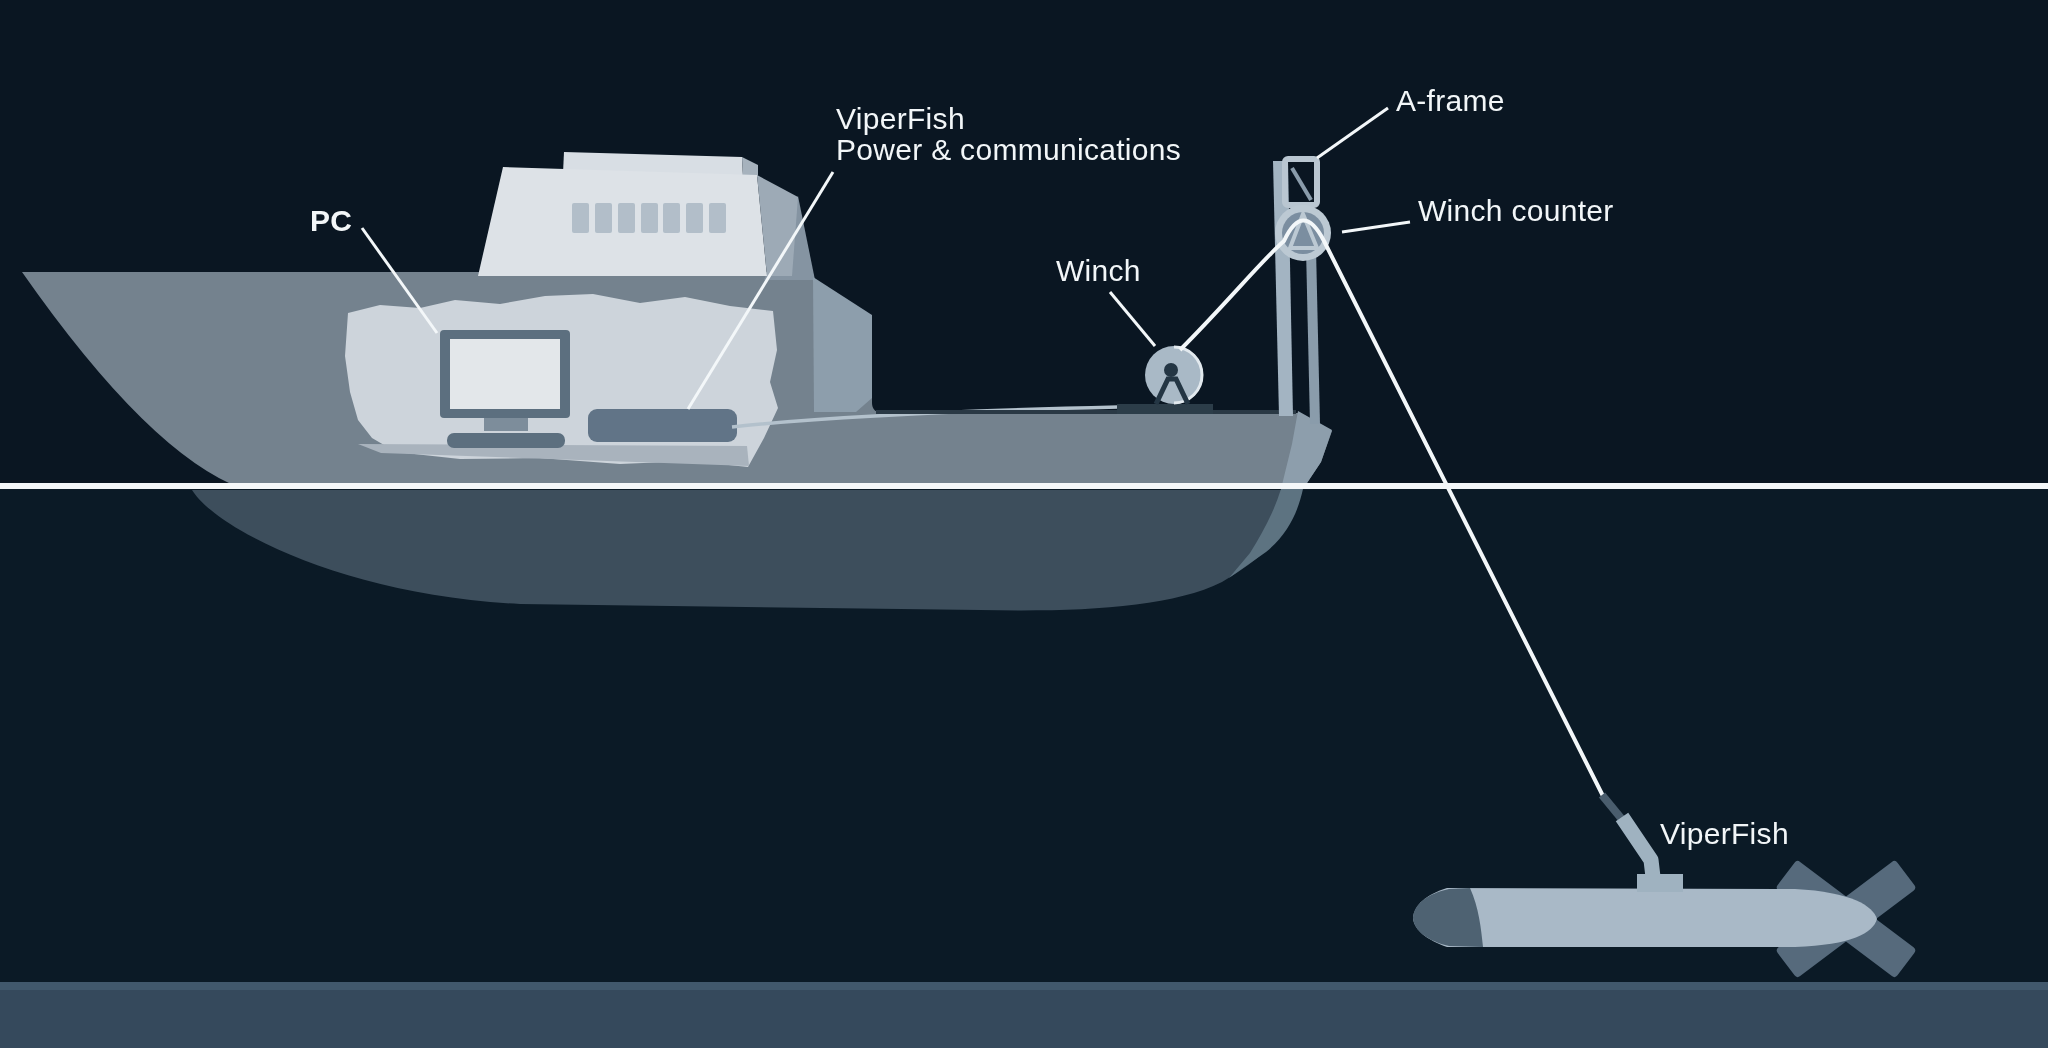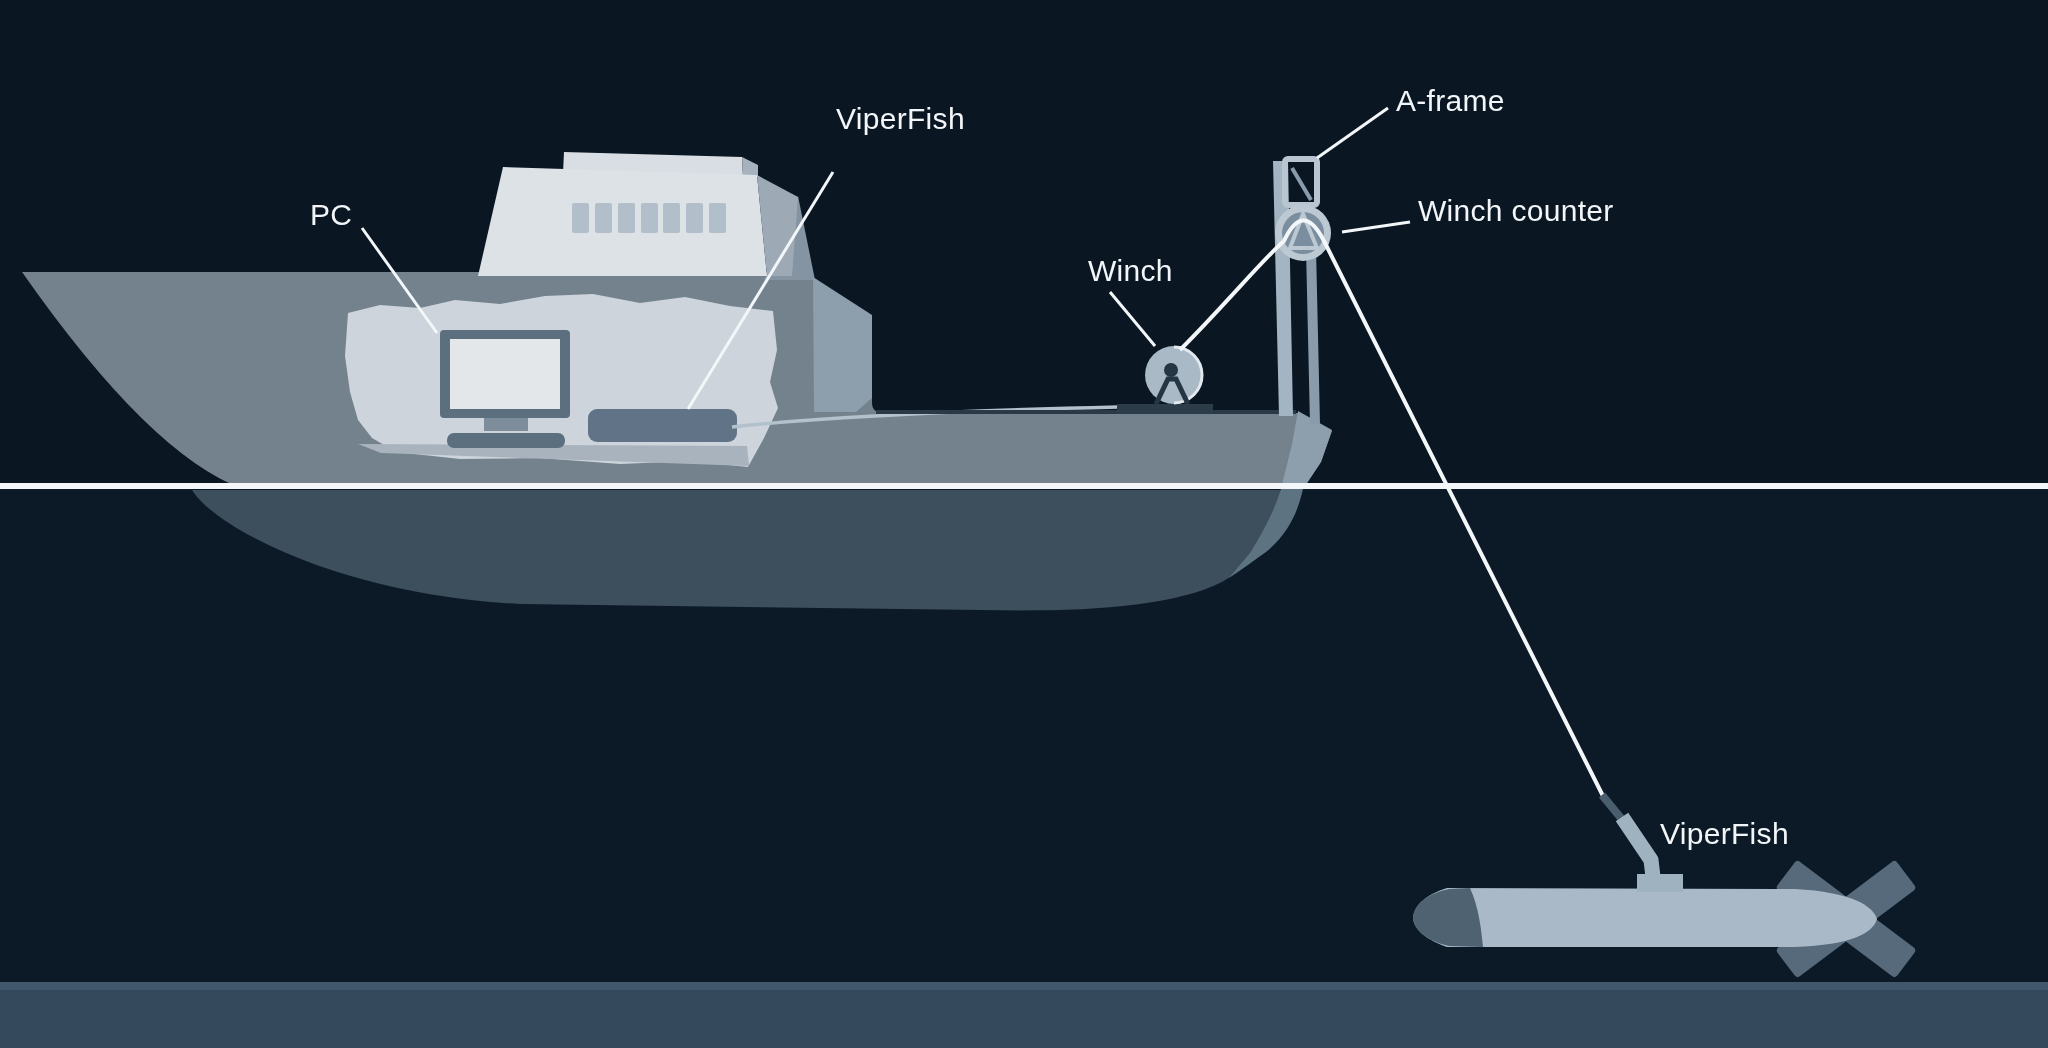--- a/index.html
+++ b/index.html
@@ -118,27 +118,28 @@
     <rect x="1637" y="874" width="46" height="18" fill="#9fb2c0"></rect>
     <path d="M 1622,817 L 1651,860 L 1653,877" fill="none" stroke="#9fb2c0" stroke-width="15" stroke-linejoin="round"></path>
 
     <line x1="362" y1="228" x2="437" y2="333" stroke="#f3f7f9" stroke-width="3"></line>
     <line x1="833" y1="172" x2="688" y2="409" stroke="#f3f7f9" stroke-width="3"></line>
     <line x1="1110" y1="292" x2="1155" y2="346" stroke="#f3f7f9" stroke-width="3"></line>
     <line x1="1388" y1="108" x2="1317" y2="158" stroke="#f3f7f9" stroke-width="3"></line>
     <line x1="1410" y1="222" x2="1342" y2="232" stroke="#f3f7f9" stroke-width="3"></line>
   </svg>
 
-  <div class="lbl" style="left:310px; top:199px;">PC</div>
+  <div class="lbl" style="left:310px; top:205px;font-weight:bold;">PC</div>
 
   <div class="lbl" style="left:836px; top:103px;">
     <div>ViperFish</div>
+    <div>Power &amp; communications</div>
   </div>
 
-  <div class="lbl" style="left:1056px; top:255px;margin-left:32px;">Winch</div>
+  <div class="lbl" style="left:1056px; top:255px;">Winch</div>
 
   <div class="lbl" style="left:1396px; top:85px;">A-frame</div>
 
   <div class="lbl" style="left:1418px; top:195px;">Winch counter</div>
 
   <div class="lbl" style="left:1660px; top:818px;">ViperFish</div>
 
 </div>
 
 </body></html>

